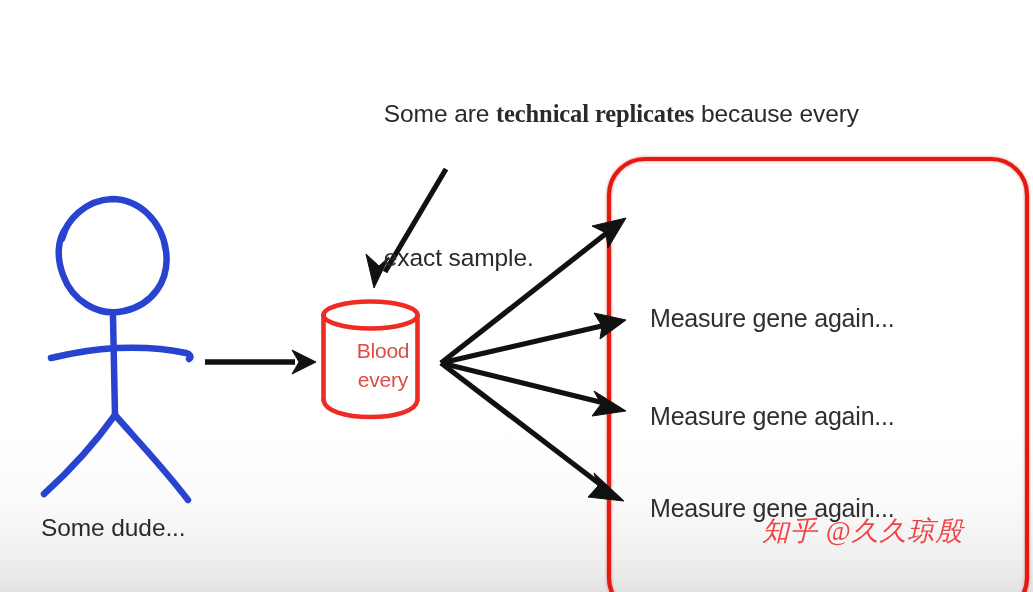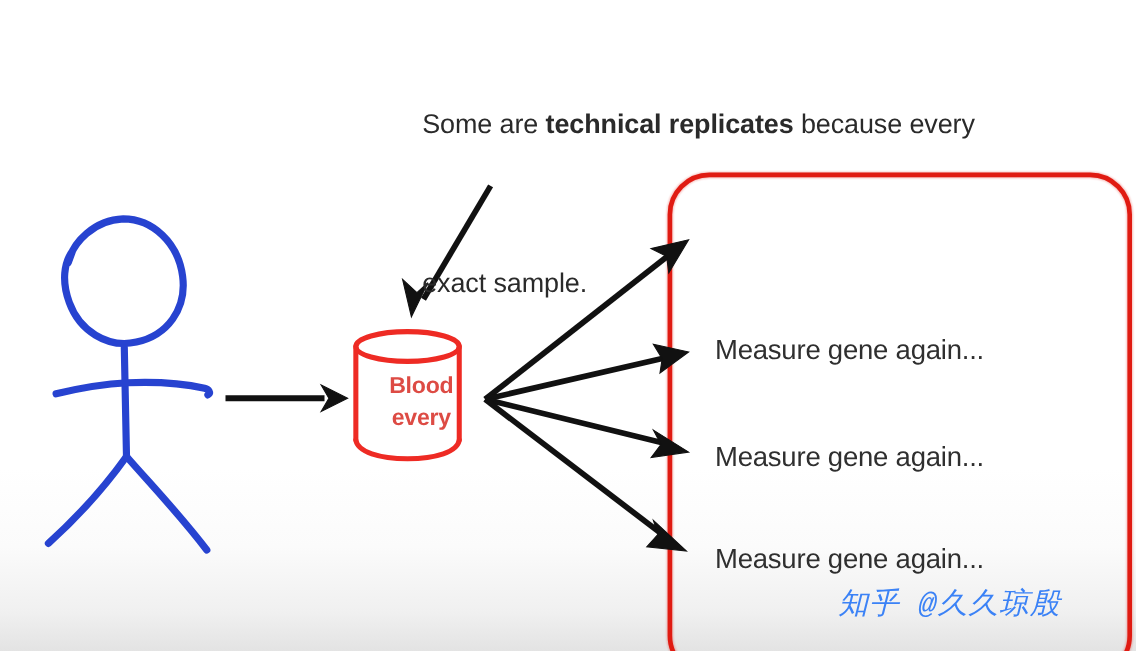--- a/index.html
+++ b/index.html
@@ -35,34 +35,33 @@
     position: absolute;
     left: 357px;
     top: 60px;
     width: 560px;
     font-size: 24.5px;
     line-height: 36px;
     color: #2a2a2a;
     letter-spacing: -0.1px;
     white-space: pre-wrap;
   }
-  .caption b { font-weight: bold; }
+  .caption b { font-weight: bold; font-family: Liberation Serif, serif; }
 
   
   .cyl-label {
     position: absolute;
     left: 323px;
     top: 336px;
     width: 120px;
     text-align: center;
     font-size: 21px;
     line-height: 29px;
     color: #dd4b44;
     letter-spacing: -0.2px;
-    font-weight: bold;
   }
 
   
   .dude-label {
     position: absolute;
     left: 41px;
     top: 514px;
     font-size: 24.5px;
     color: #2a2a2a;
     letter-spacing: -0.1px;
@@ -79,26 +78,26 @@
   }
   .mi0 { top: 210px; }
   .mi1 { top: 304px; }
   .mi2 { top: 402px; }
   .mi3 { top: 494px; }
 
   
   .watermark {
     position: absolute;
     left: 762px;
-    top: 530px;
+    top: 513px;
     font-size: 27px;
-    color: #3b82f6;
+    color: #ef4444;
     font-style: italic;
     letter-spacing: 1px;
-    font-family: Liberation Mono, monospace;
+    font-family: Liberation Serif, serif;
     white-space: nowrap;
   }
 </style>
 </head>
 <body>
 
 <div id="stage">
 
   <svg class="vec" viewBox="0 0 1033 592" preserveAspectRatio="none" aria-hidden="true">
     <defs>
@@ -180,20 +179,21 @@
       </g>
     </g>
   </svg>
 
   <div class="caption">
     <span>Some are </span><b>technical replicates</b><span> because every</span><br>
     <br>
     <span>exact sample.</span>
   </div>
 
+  <div class="dude-label">Some dude...</div>
 
   <div class="measure-item mi1">Measure gene again...</div>
   <div class="measure-item mi2">Measure gene again...</div>
   <div class="measure-item mi3">Measure gene again...</div>
 
   <div class="watermark">知乎 @久久琼殷</div>
 
 </div>
 
 </body></html>

